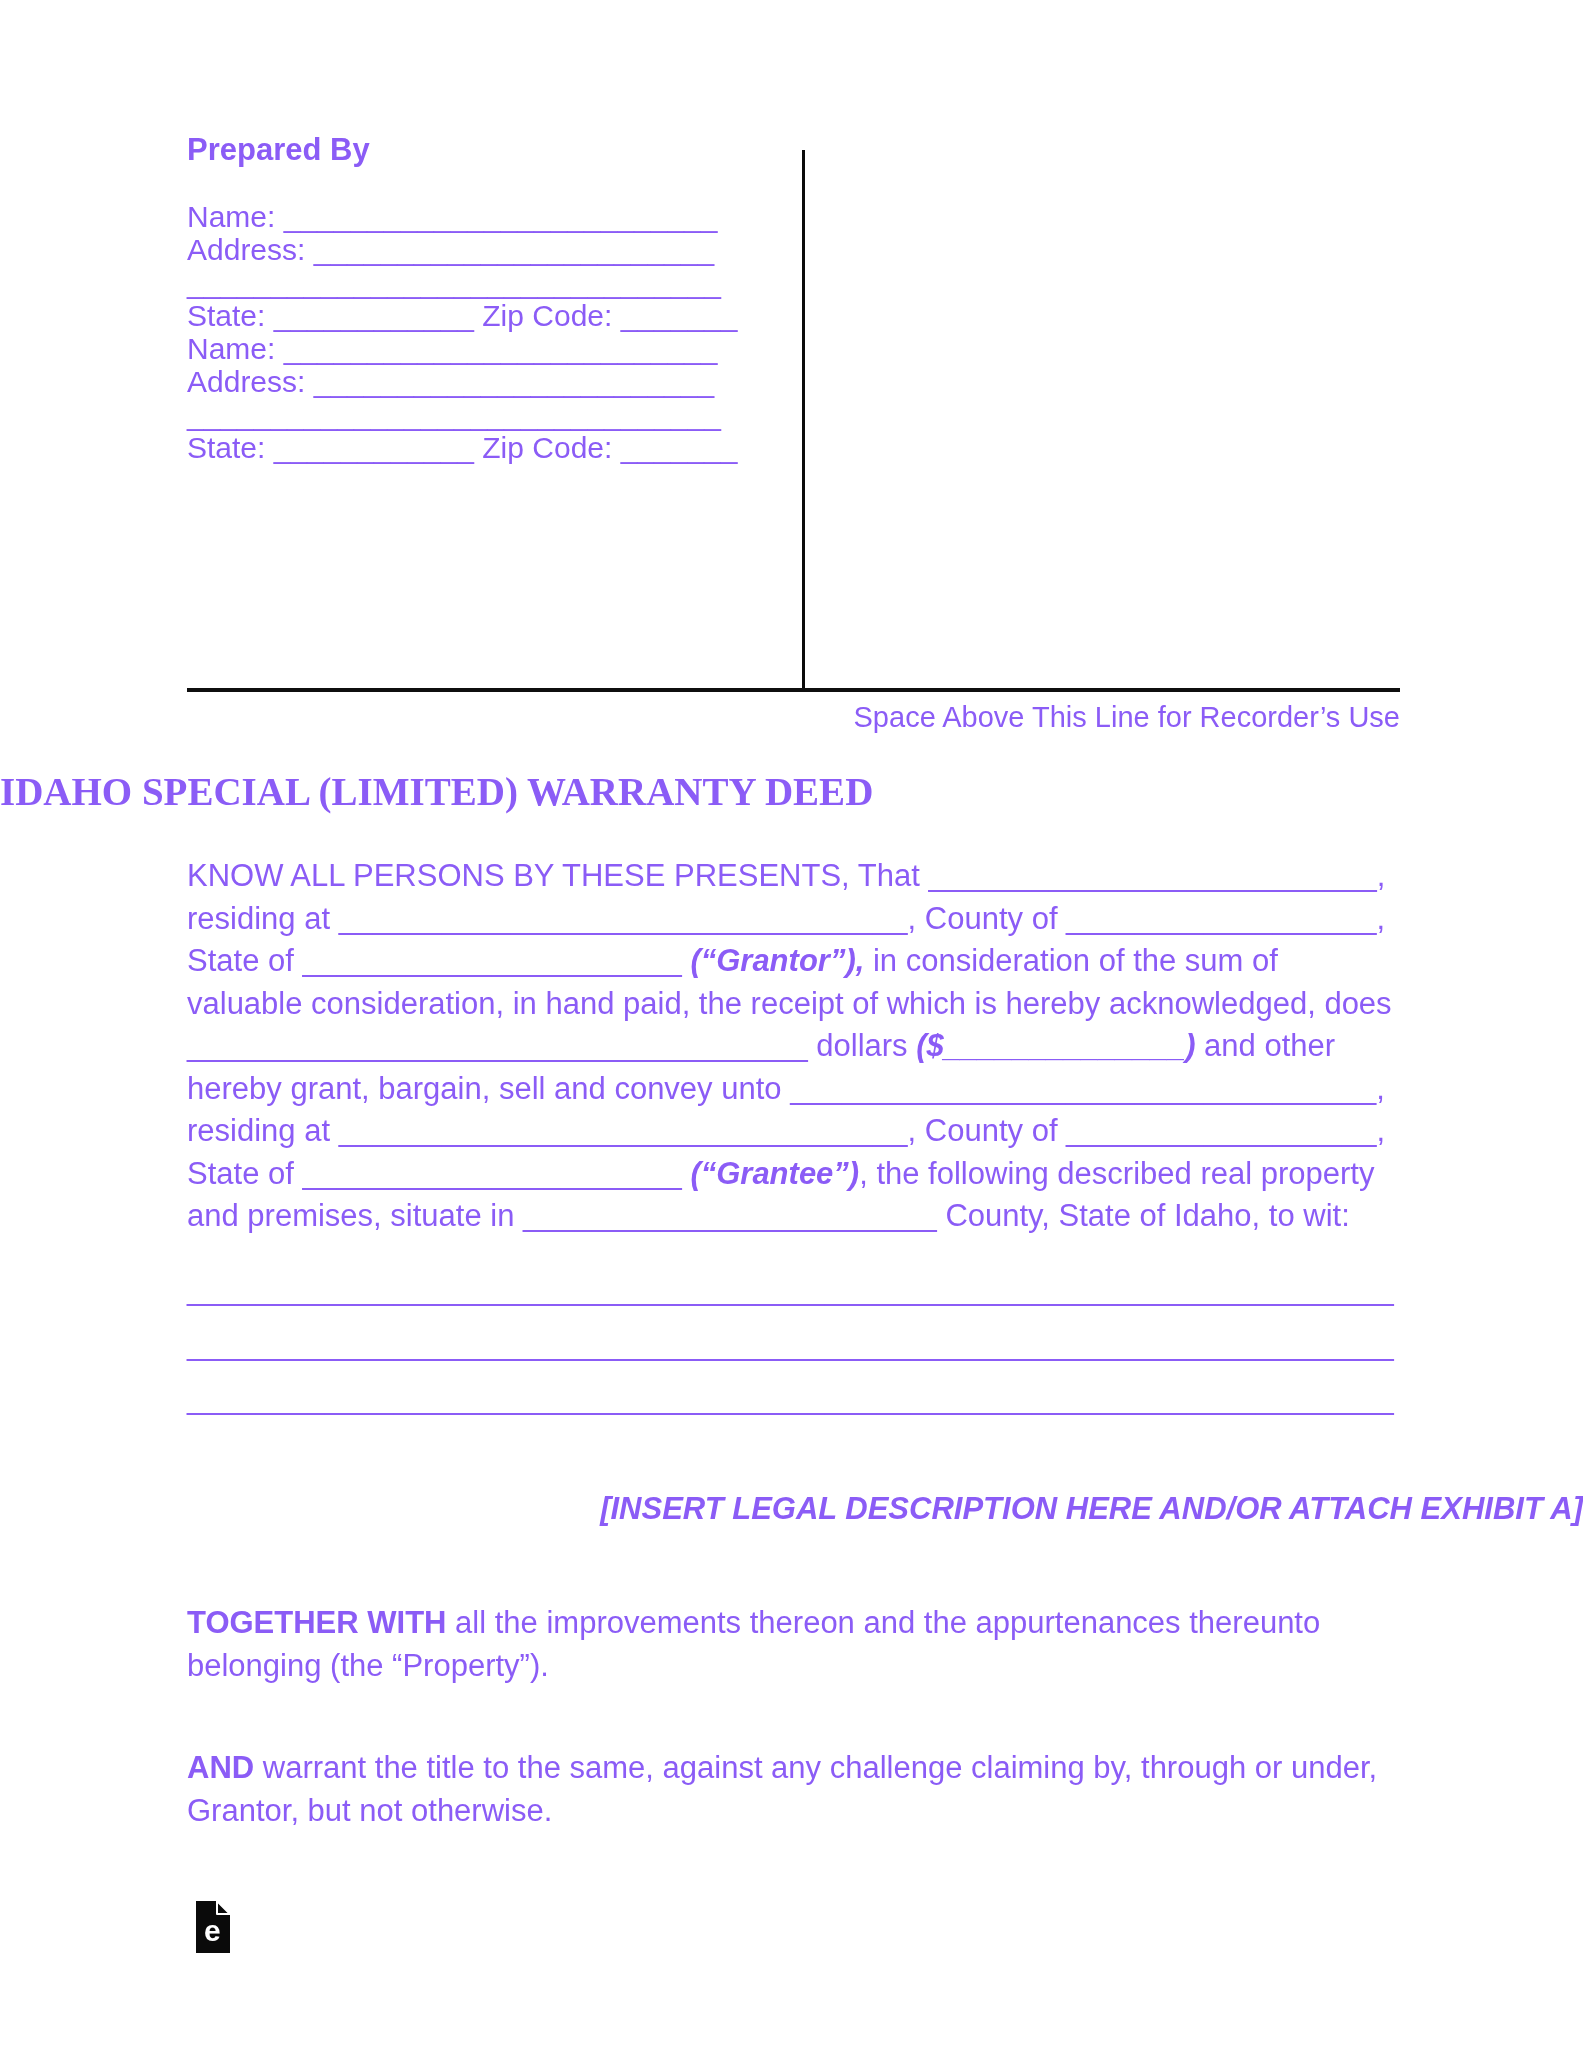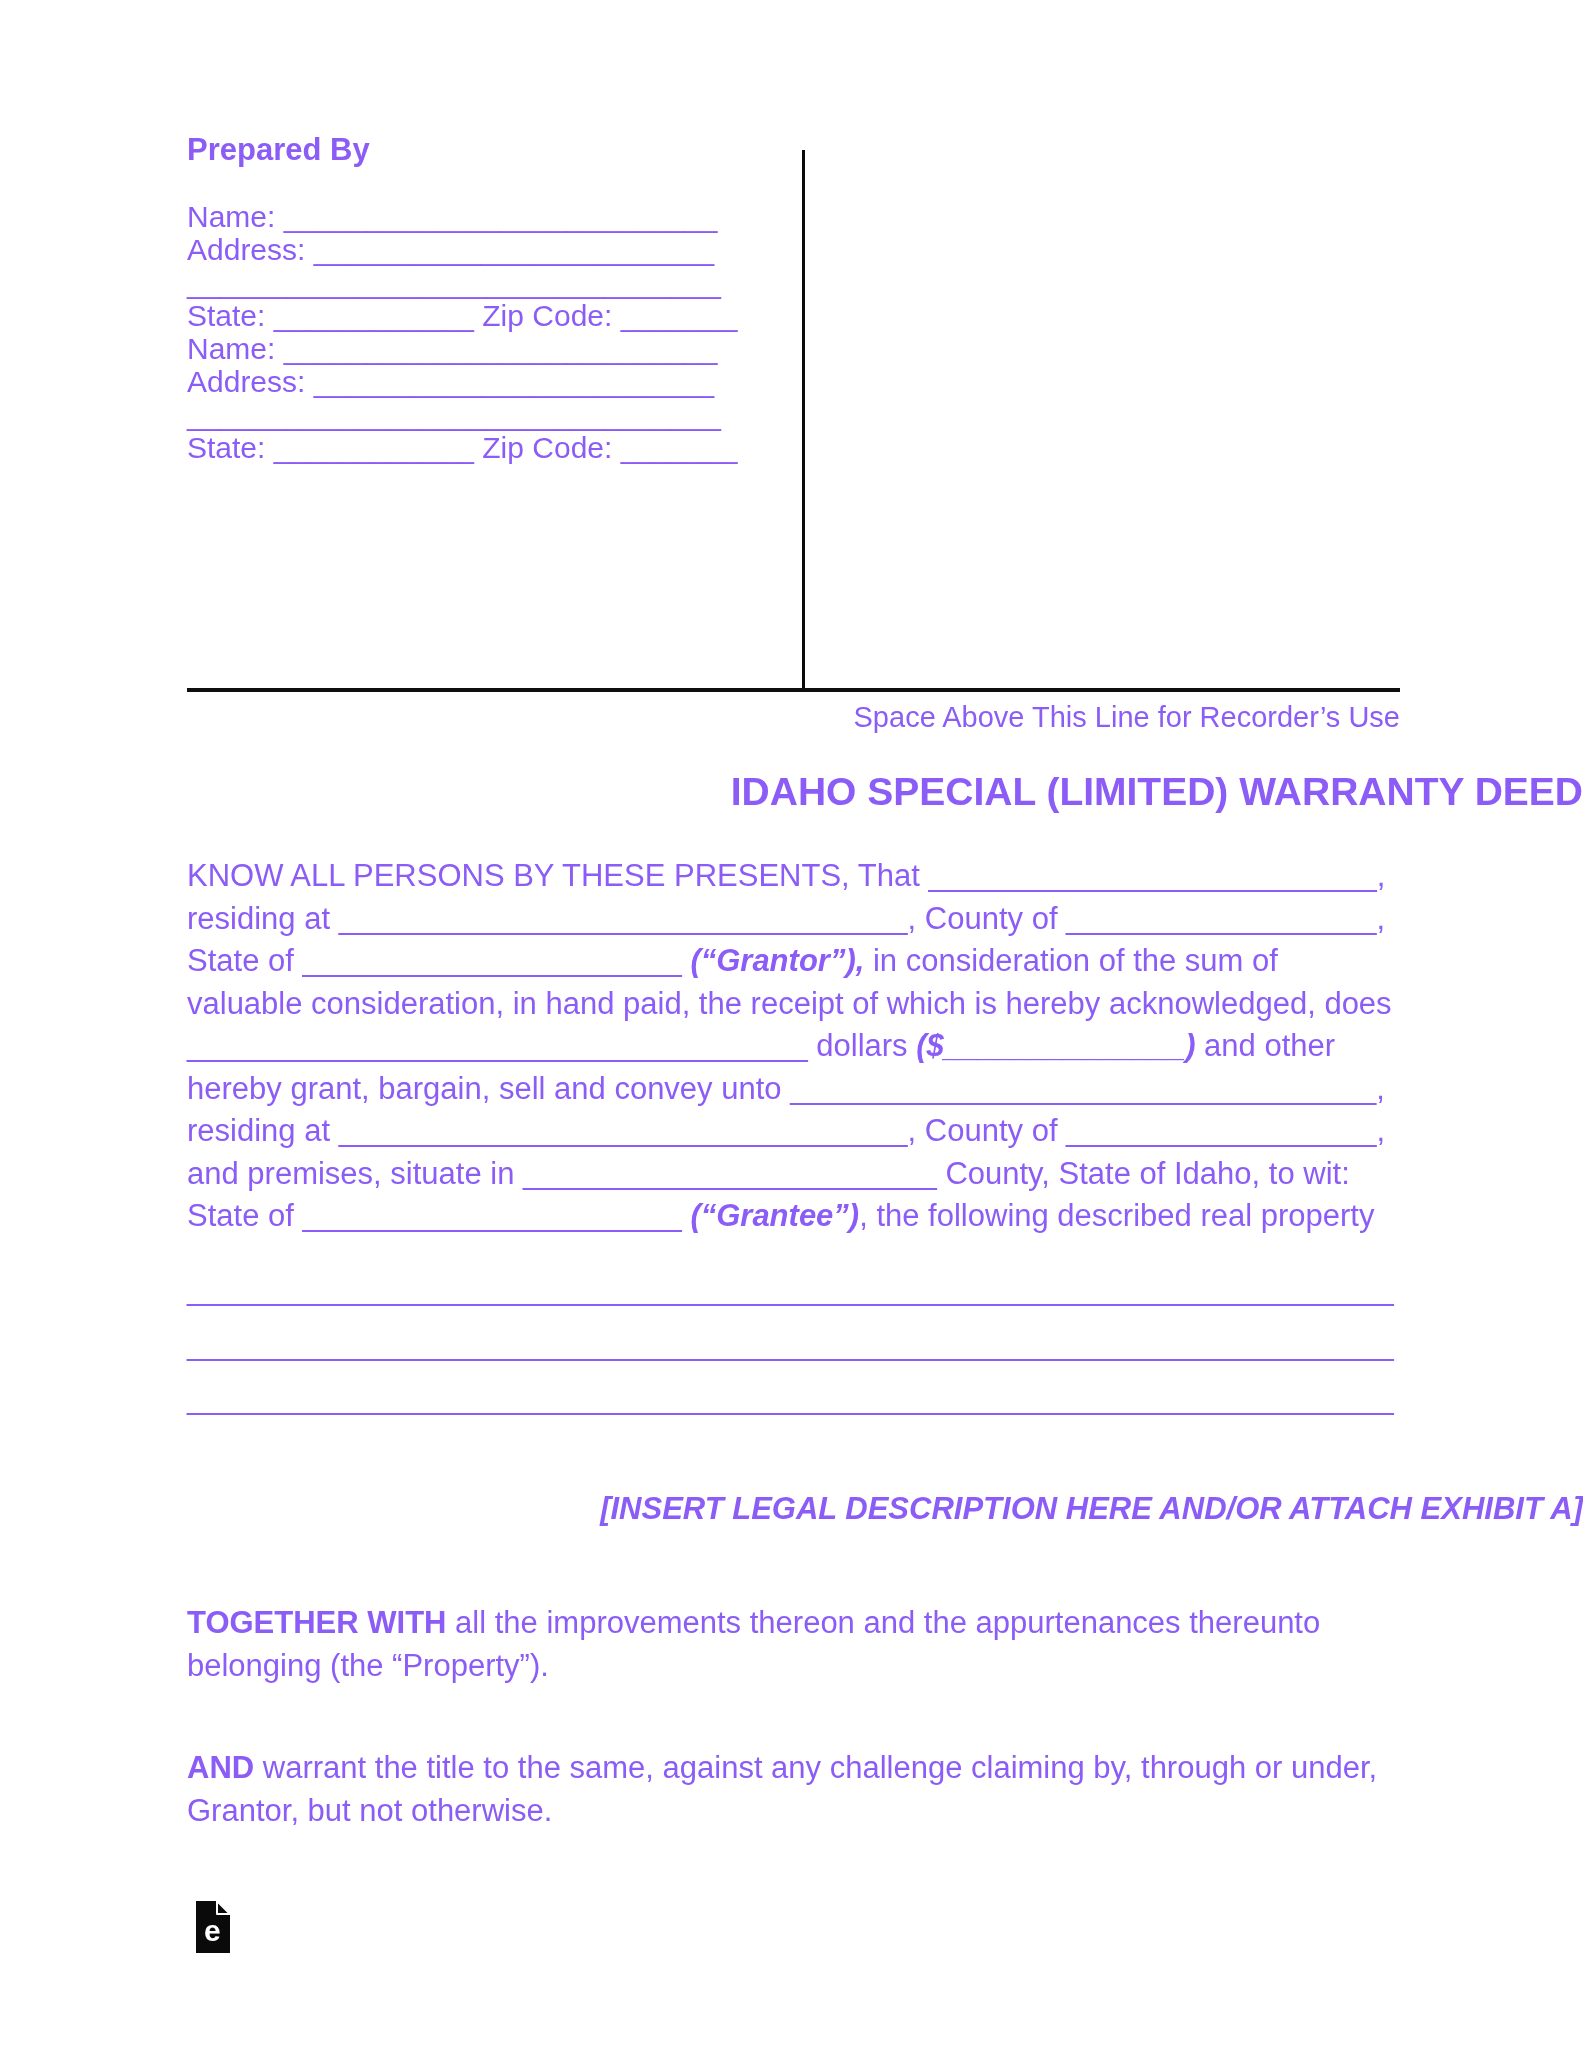--- a/index.html
+++ b/index.html
@@ -45,23 +45,24 @@
     position: absolute;
     left: 187px; top: 700px;
     width: 1213px;
     text-align: right;
     font-size: 29px; line-height: 34px;
   }
   .deed-title {
     position: absolute;
     left: 0; top: 770px;
     width: 1583px;
-    text-align: right;
+    text-align: left;
     font-size: 39px; line-height: 44px;
     font-weight: bold;
+    font-family: Liberation Serif, serif;
   }
   .deed-body {
     position: absolute;
     left: 187px; top: 855px;
     width: 1213px;
     font-size: 31px; line-height: 42.5px;
   }
   .blank-lines {
     position: absolute;
     left: 187px; top: 1263px;
@@ -117,22 +118,22 @@
   <div class="deed-title">IDAHO SPECIAL (LIMITED) WARRANTY DEED</div>
 
   <div class="deed-body">
       <div class="tline"><span>KNOW ALL PERSONS BY THESE PRESENTS, That __________________________,</span></div>
       <div class="tline"><span>residing at _________________________________, County of __________________,</span></div>
       <div class="tline"><span>State of ______________________ </span><span class="bi">(“Grantor”),</span><span> in consideration of the sum of</span></div>
       <div class="tline"><span>valuable consideration, in hand paid, the receipt of which is hereby acknowledged, does</span></div>
       <div class="tline"><span>____________________________________ dollars </span><span class="bi">($______________)</span><span> and other</span></div>
       <div class="tline"><span>hereby grant, bargain, sell and convey unto __________________________________,</span></div>
       <div class="tline"><span>residing at _________________________________, County of __________________,</span></div>
+      <div class="tline"><span>State of ______________________ </span><span class="bi">(“Grantee”)</span><span>, the following described real property</span></div>
       <div class="tline"><span>and premises, situate in ________________________ County, State of Idaho, to wit:</span></div>
-      <div class="tline"><span>State of ______________________ </span><span class="bi">(“Grantee”)</span><span>, the following described real property</span></div>
     </div>
 
   <div class="blank-lines">
     <div class="tline">______________________________________________________________________</div>
     <div class="tline">______________________________________________________________________</div>
     <div class="tline">______________________________________________________________________</div>
   </div>
 
   <div class="legal-placeholder">[INSERT LEGAL DESCRIPTION HERE AND/OR ATTACH EXHIBIT A]</div>
 

